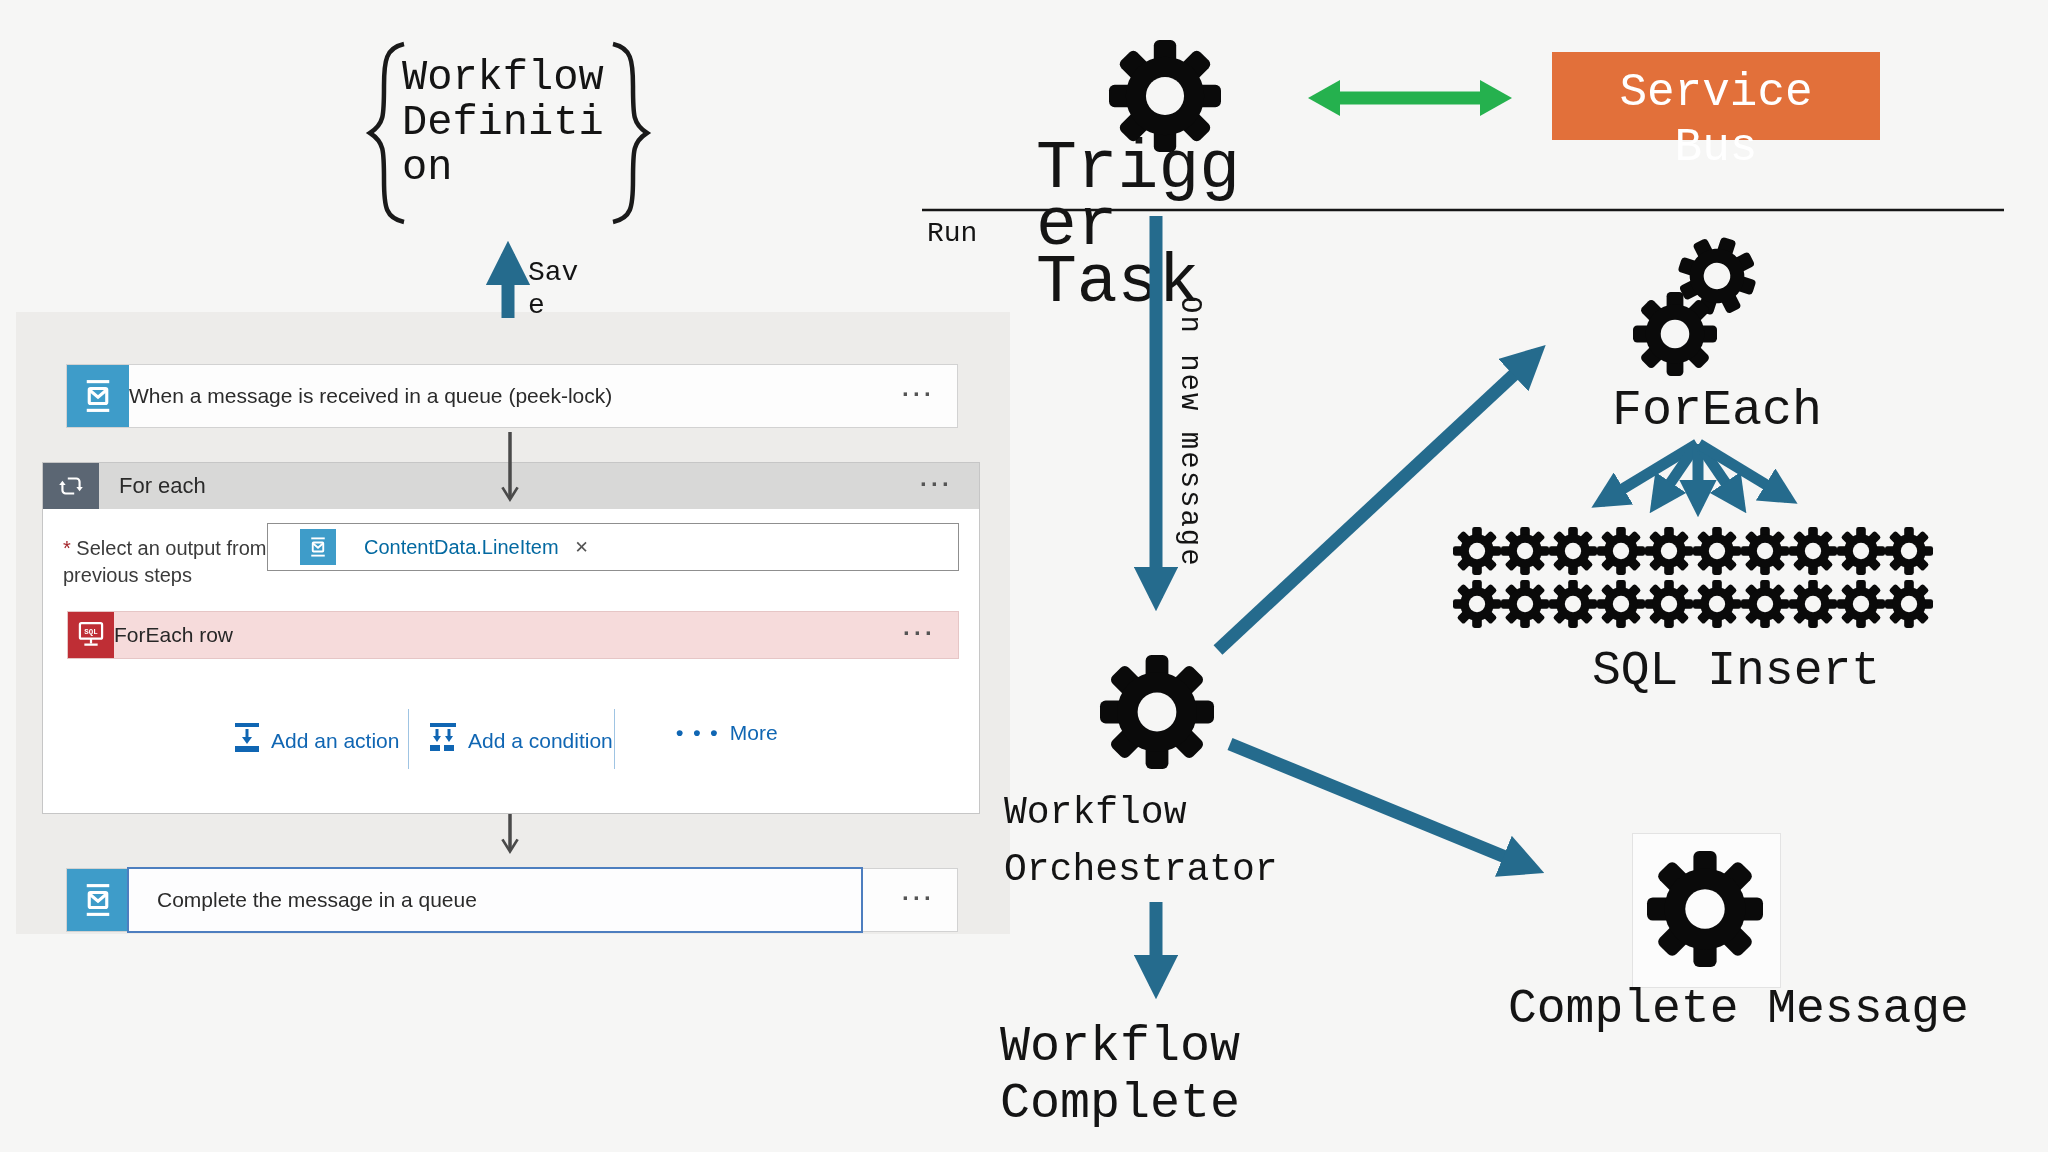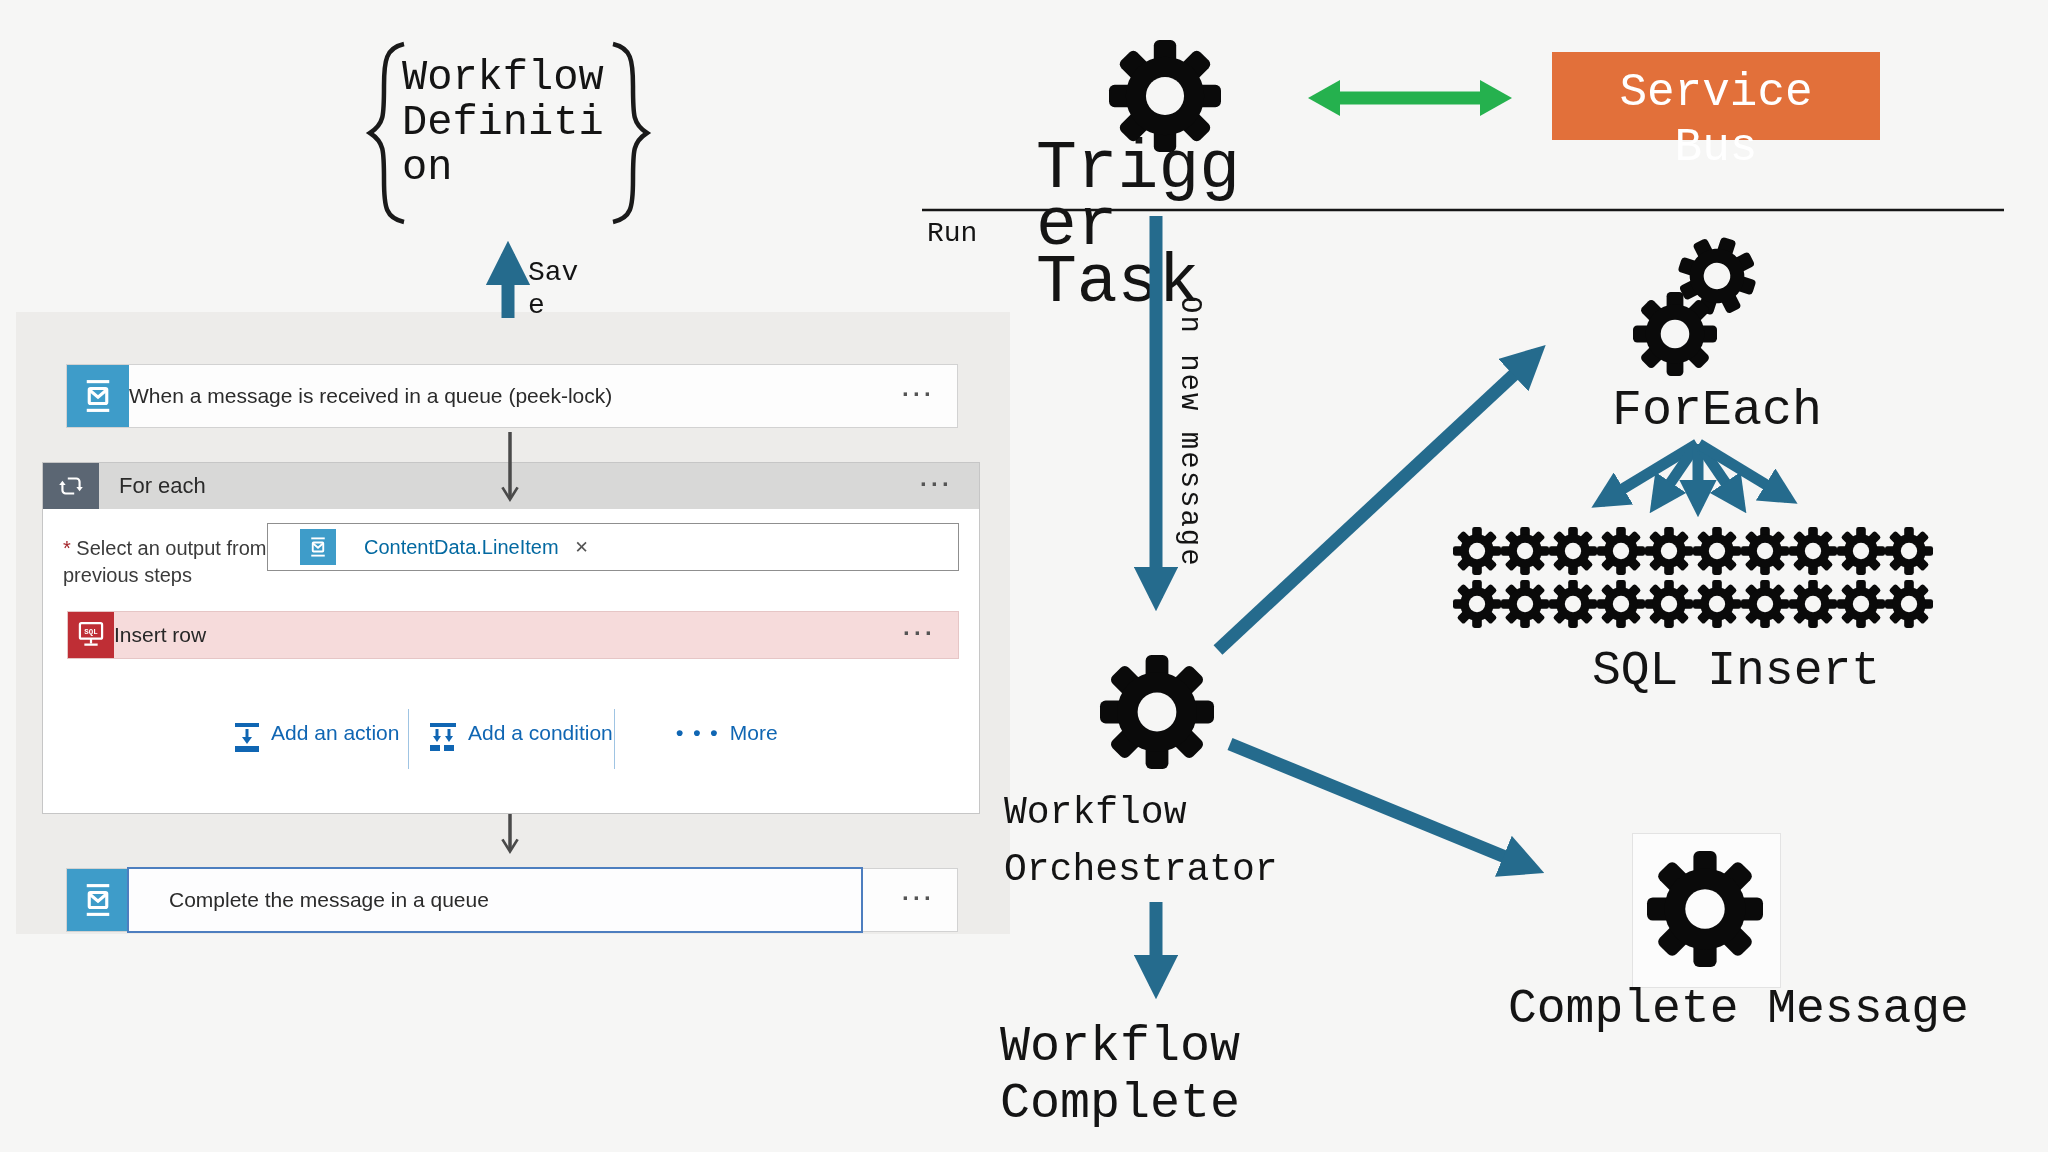--- a/index.html
+++ b/index.html
@@ -9,21 +9,21 @@
   .mono{font-family:"Liberation Mono","DejaVu Sans Mono",monospace;color:#161616;}
   .abs{position:absolute;}
   
   #panel{left:16px;top:312px;width:994px;height:622px;background:#edecea;}
   .lrow{position:absolute;background:#fdfdfd;border:1px solid #d2d2d2;display:flex;align-items:stretch;}
   .lrow .icsq{flex:0 0 auto;display:flex;align-items:center;justify-content:center;}
   .lrow .ttl{flex:1 1 auto;display:flex;align-items:center;
              font-size:21px;color:#2b2b2b;}
   .dots{position:absolute;right:22px;top:50%;transform:translateY(-58%);
         font-size:24px;font-weight:bold;letter-spacing:3px;color:#555;cursor:pointer;}
-  .bluelink{color:var(--link_blue,#1066b3);font-size:21px;display:flex;align-items:flex-start;gap:10px;cursor:pointer;}
+  .bluelink{color:var(--link_blue,#1066b3);font-size:21px;display:flex;align-items:flex-end;gap:10px;cursor:pointer;}
   
   .dlabel{position:absolute;font-family:"Liberation Mono","DejaVu Sans Mono",monospace;
           color:#141414;overflow-wrap:break-word;}
   svg text{font-family:"Liberation Mono","DejaVu Sans Mono",monospace;}
   #overlay{position:absolute;left:0;top:0;width:2048px;height:1152px;pointer-events:none;z-index:6;}
 </style>
 </head>
 <body>
 
 <div id="stage">
@@ -77,21 +77,21 @@
       </div>
 
       <div class="lrow" style="left:24px;top:148px;width:890px;height:46px;background:var(--insert_pink,#f6dbdb);border:1px solid #e6c6c6;">
         <div class="icsq" style="width:46px;background:var(--sql_red,#bf2e35);">
           <svg width="34" height="34" viewBox="0 0 46 46">
             <rect x="8" y="7" width="30" height="21" rx="2" fill="none" stroke="#fff" stroke-width="3"></rect>
             <text x="23" y="22" text-anchor="middle" font-size="10" font-weight="bold" fill="#fff">SQL</text>
             <path d="M23 28 v6 M14 36 h18" stroke="#fff" stroke-width="3" fill="none"></path>
           </svg>
         </div>
-        <div class="ttl" style="color:#272727;">Insert row</div>
+        <div class="ttl" style="color:#272727;">ForEach row</div>
         <div class="dots">···</div>
       </div>
 
       <div class="abs" style="left:0;top:250px;right:0;height:52px;">
         <div class="bluelink abs" style="left:190px;top:8px;">
           <svg width="28" height="32" viewBox="0 0 28 32">
             <rect x="2" y="2" width="24" height="4" fill="var(--link_blue,#1066b3)"></rect>
             <path d="M14 8 v10" stroke="var(--link_blue,#1066b3)" stroke-width="3"></path>
             <path d="M9 16 h10 l-5 7 z" fill="var(--link_blue,#1066b3)"></path>
             <rect x="2" y="25" width="24" height="6" fill="var(--link_blue,#1066b3)"></rect>
@@ -121,21 +121,21 @@
     <div class="lrow" style="left:50px;top:556px;width:890px;height:62px;">
       <div class="icsq" style="width:62px;background:var(--sb_blue,#3e9cc9);">
         <svg width="40" height="40" viewBox="0 0 64 64" fill="none" stroke="#fff" stroke-width="5">
           <path d="M14 9 h36"></path>
             <path d="M14 55 h36"></path>
           <rect x="18" y="20" width="28" height="24" rx="2"></rect>
           <path d="M18 22 L32 34 L46 22"></path>
         </svg>
       </div>
       <div class="abs" style="left:60px;top:-2px;bottom:-2px;width:732px;border:2px solid #4d7ebf;background:#fdfdfe;display:flex;align-items:center;">
-        <span style="padding-left:40px;font-size:21px;color:#2b2b2b;">Complete the message in a queue</span>
+        <span style="padding-left:28px;font-size:21px;color:#2b2b2b;">Complete the message in a queue</span>
       </div>
       <div class="dots">···</div>
     </div>
   </div>
 
   <div class="dlabel" style="left:402px;top:56px;width:212px;font-size:42px;line-height:45px;">Workflow Definition</div>
 
   <div class="dlabel" style="left:528px;top:256px;width:56px;font-size:28px;line-height:33px;">Save</div>
 
   <div class="dlabel" style="left:1036px;top:140px;width:225px;font-size:68px;line-height:57px;">Trigger Task</div>

